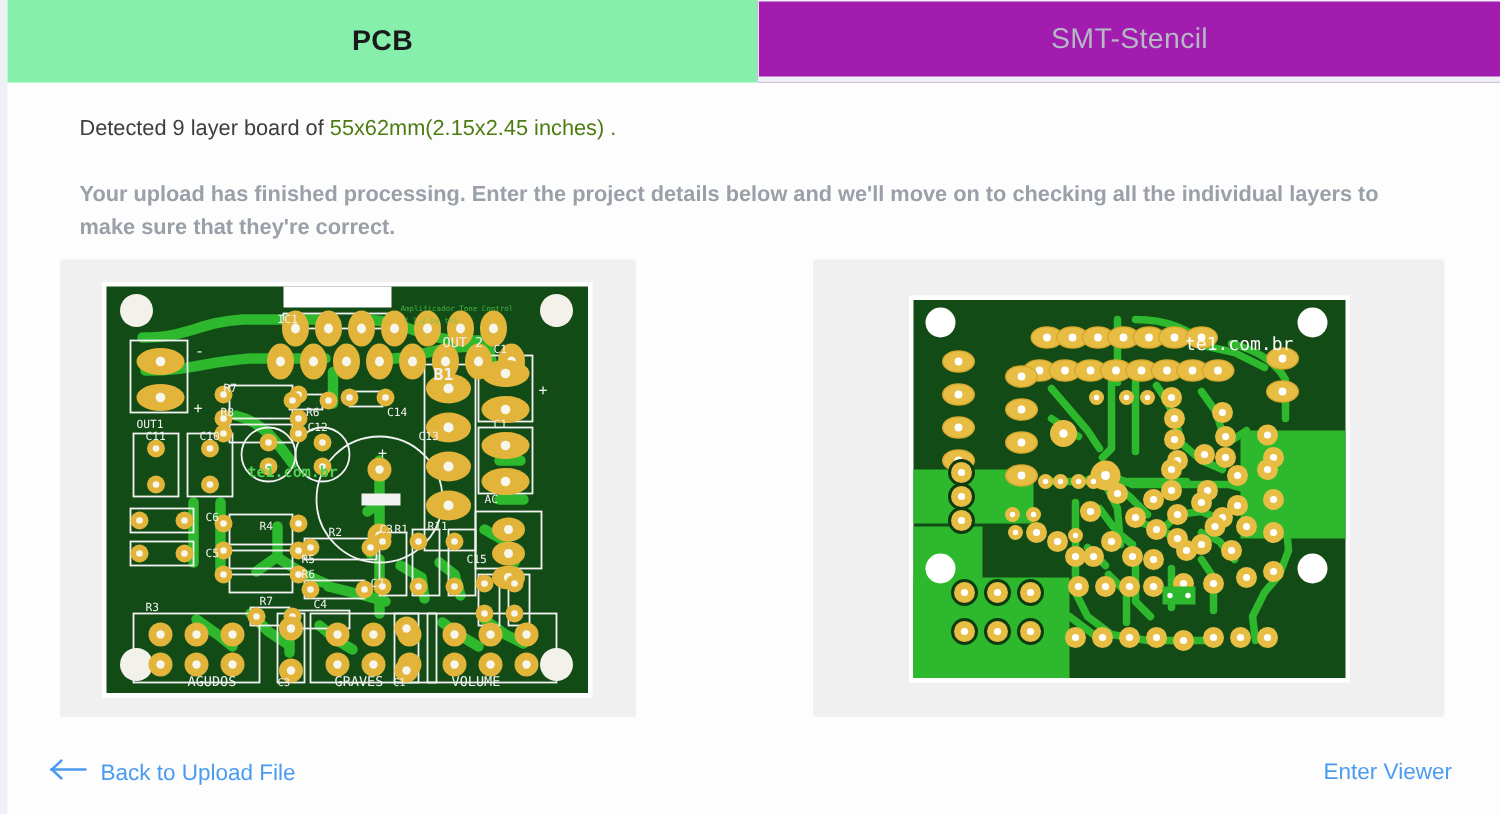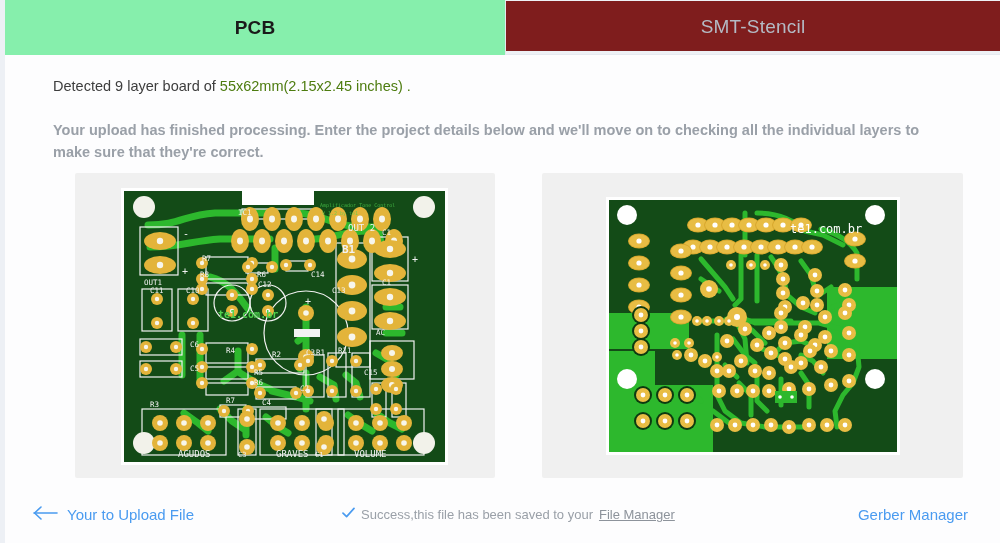--- a/index.html
+++ b/index.html
@@ -44,21 +44,21 @@
     user-select: none;
   }
   .tab-pcb {
     left: 0; width: 500px;
     background: #86efac;
     color: #1a1a1a;
     font-weight: bold;
   }
   .tab-smt {
     left: 500px; width: 495px;
-    background: #7f1d1d;
+    background: #a21caf;
     color: #b4bac4;
     font-weight: normal;
     border-left: 1px solid #e4e8ee;
     border-top: 1px solid #eef1f5;
     border-bottom: 2px solid #e6eaf0;
   }
   .tab-smt::after {
     content: "";
     position: absolute; left: 0; right: 0; bottom: -1px;
     height: 3px;
@@ -86,21 +86,21 @@
   
   .board-panel {
     position: absolute;
     top: 173px;
     height: 305px;
     background: #f0f0f0;
     border-radius: 2px;
     display: flex; align-items: center; justify-content: center;
     overflow: hidden;
   }
-  .panel-left  { left: 35px;  width: 420px; margin-left: 35px; }
+  .panel-left  { left: 35px;  width: 384px; }
   .panel-right { left: 537px; width: 421px; }
 
   .board-svg { display: block; }
 
   
   .footer { position: absolute; left: 0; top: 495px; width: 995px; height: 48px; }
 
   .back-link {
     position: absolute; left: 28px; top: 11px;
     display: flex; align-items: center; gap: 8px;
@@ -626,33 +626,24 @@
 
     <div class="footer">
 
       <div class="back-link">
         <span class="arrow-ico">
           <svg width="26" height="14" viewBox="0 0 26 14">
             <path d="M1 7 H24" stroke="#4a9bf0" stroke-width="1.6" fill="none" stroke-linecap="round"></path>
             <path d="M8 1 L1.6 7 L8 13" stroke="#4a9bf0" stroke-width="1.6" fill="none" stroke-linecap="round" stroke-linejoin="round"></path>
           </svg>
         </span>
-        <span>Your to Upload File</span>
+        <span>Back to Upload File</span>
       </div>
 
-      <div class="save-status">
-        <span class="check-ico">
-          <svg width="13" height="12" viewBox="0 0 13 12">
-            <path d="M1 6.2 L4.6 9.6 L12 1.4" stroke="#4a9bf0" stroke-width="1.7" fill="none" stroke-linecap="round" stroke-linejoin="round"></path>
-          </svg>
-        </span>
-        <span>Success,this file has been saved to your </span>
-          <span class="fm-link">File Manager</span>
-      </div>
 
       <div class="viewer-link">
-        <span>Gerber Manager</span>
+        <span>Enter Viewer</span>
       </div>
 
     </div>
 
   </div>
 </div>
 
 </body></html>

